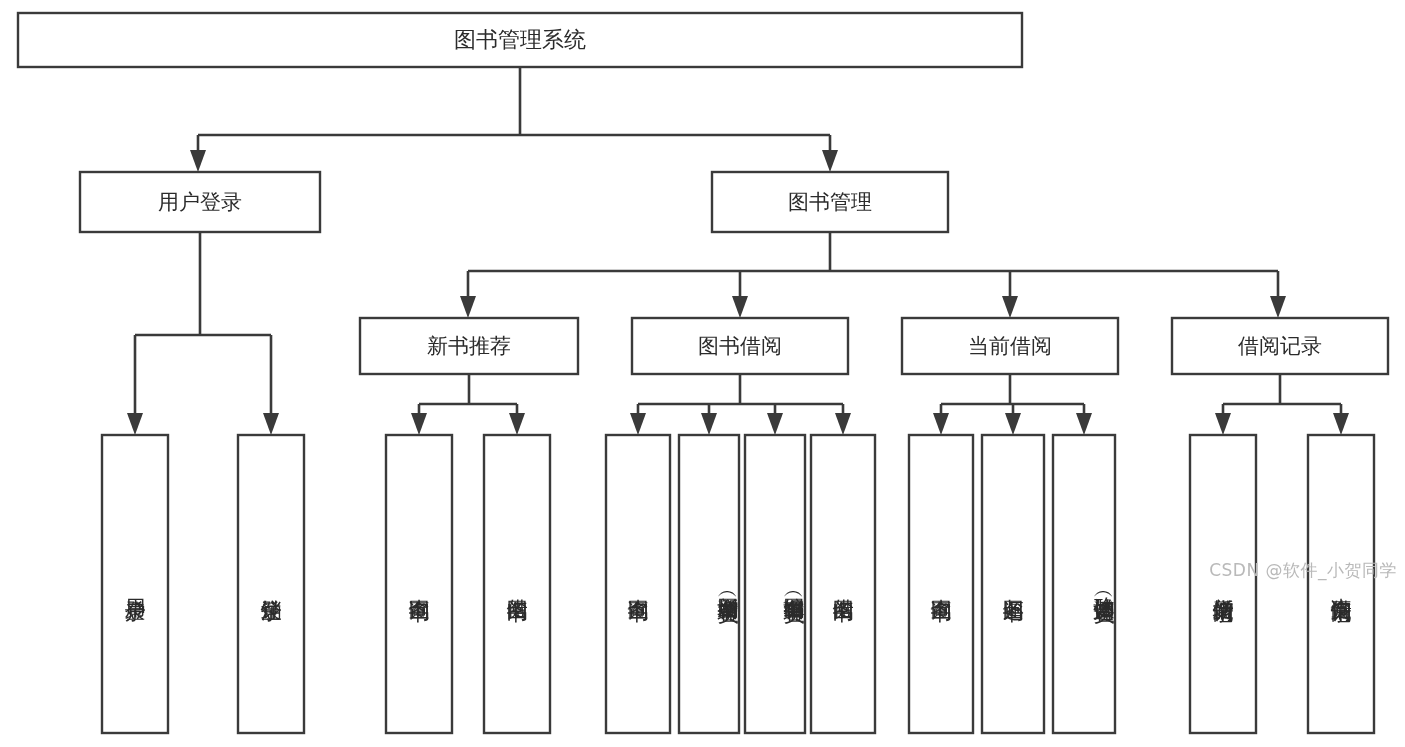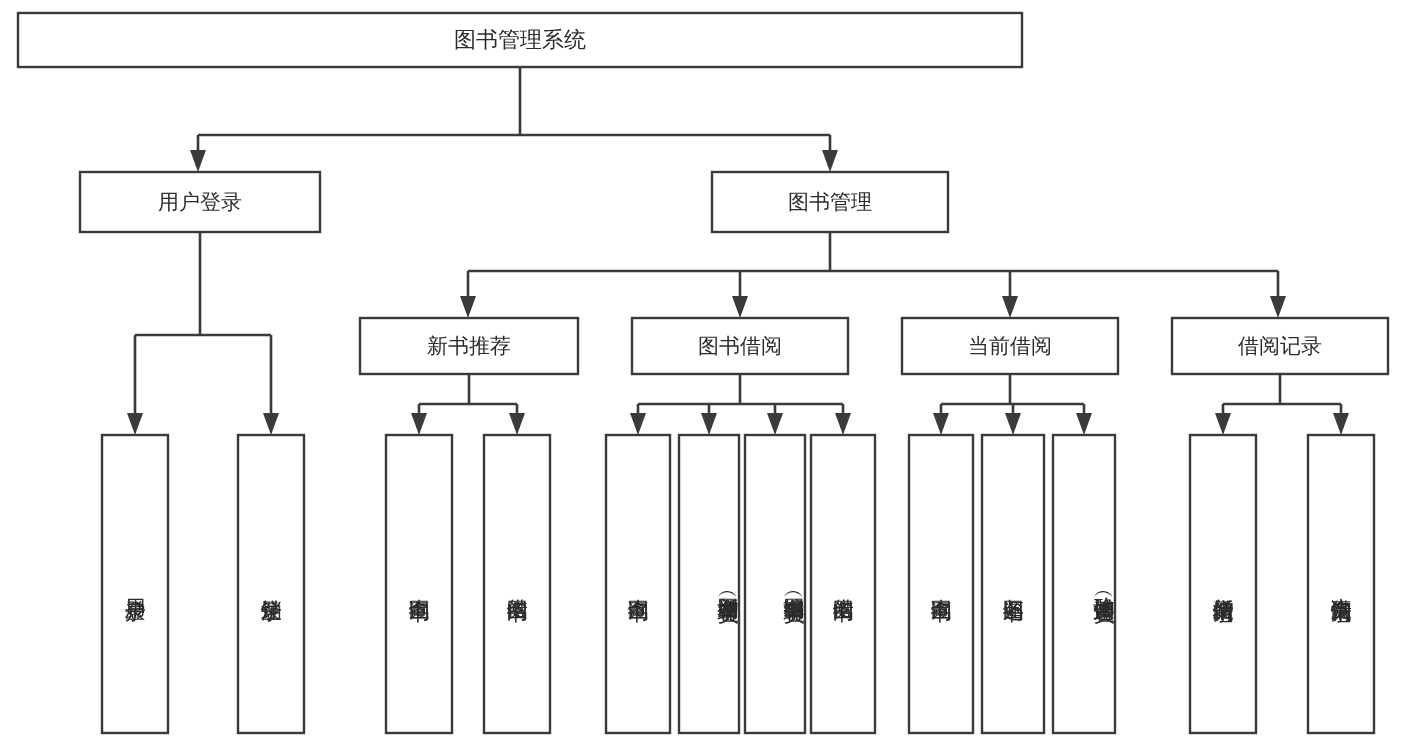--- a/index.html
+++ b/index.html
@@ -214,14 +214,15 @@
   <div class="leaf-label" style="left:606px; top:435px; width:64px; height:298px;">查询图书</div>
   <div class="leaf-label" style="left:679px; top:435px; width:60px; height:298px; align-items:flex-start;">新增图书（管理员）</div>
   <div class="leaf-label" style="left:745px; top:435px; width:60px; height:298px; align-items:flex-start;">编辑图书（管理员）</div>
   <div class="leaf-label" style="left:811px; top:435px; width:64px; height:298px;">借阅图书</div>
   <div class="leaf-label" style="left:909px; top:435px; width:64px; height:298px;">查询图书</div>
   <div class="leaf-label" style="left:982px; top:435px; width:62px; height:298px;">归还图书</div>
   <div class="leaf-label" style="left:1053px; top:435px; width:62px; height:298px; align-items:flex-start;">确认归还（管理员）</div>
   <div class="leaf-label" style="left:1190px; top:435px; width:66px; height:298px;">新增借阅记录</div>
   <div class="leaf-label" style="left:1308px; top:435px; width:66px; height:298px;">查询借阅记录</div>
 
+  <div class="watermark">CSDN @软件_小贺同学</div>
 
 </div>
 
 </body></html>

